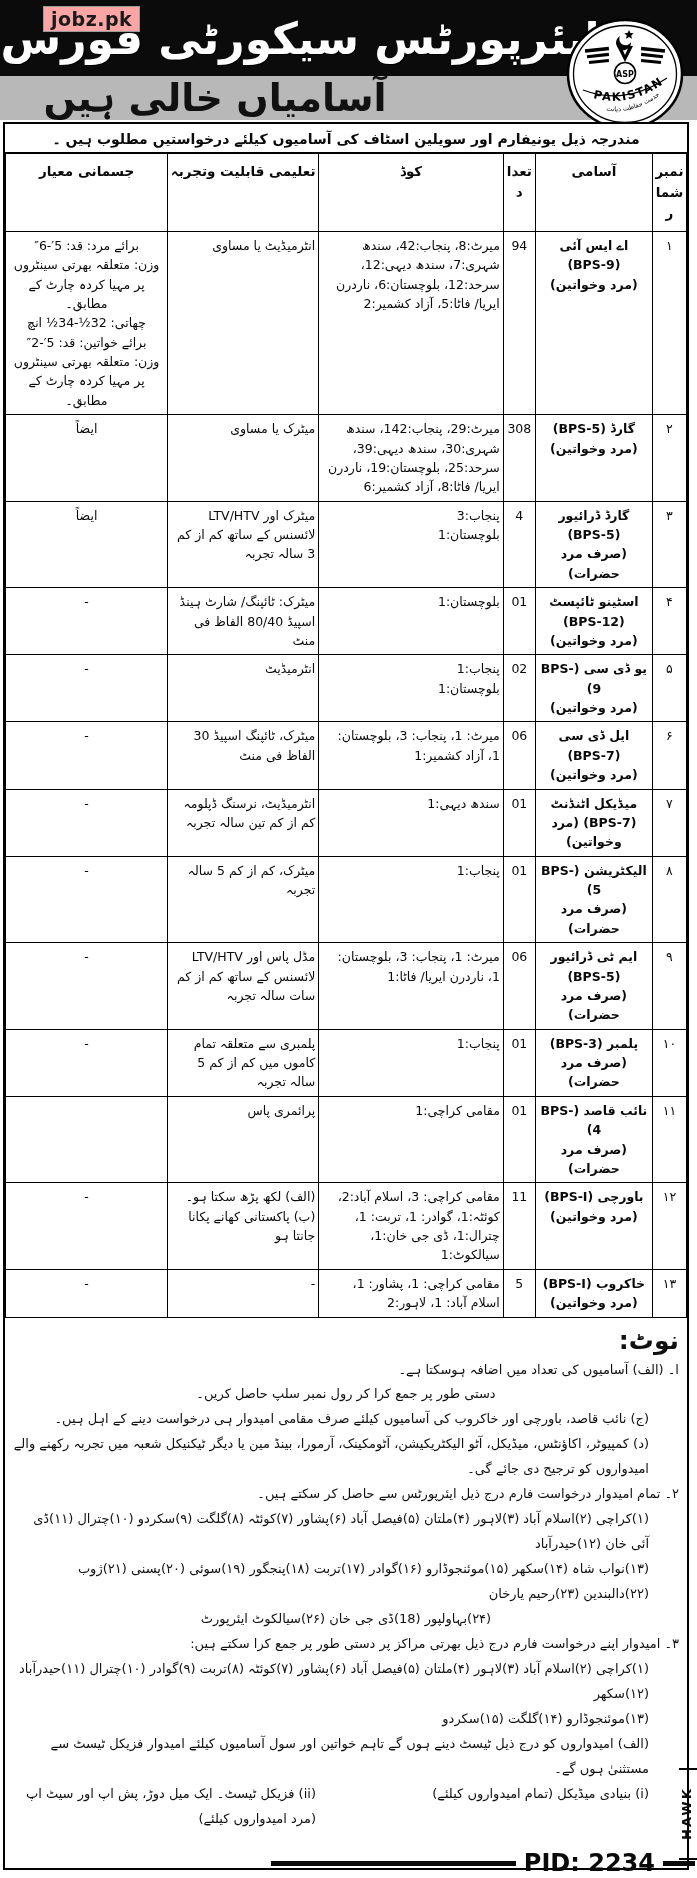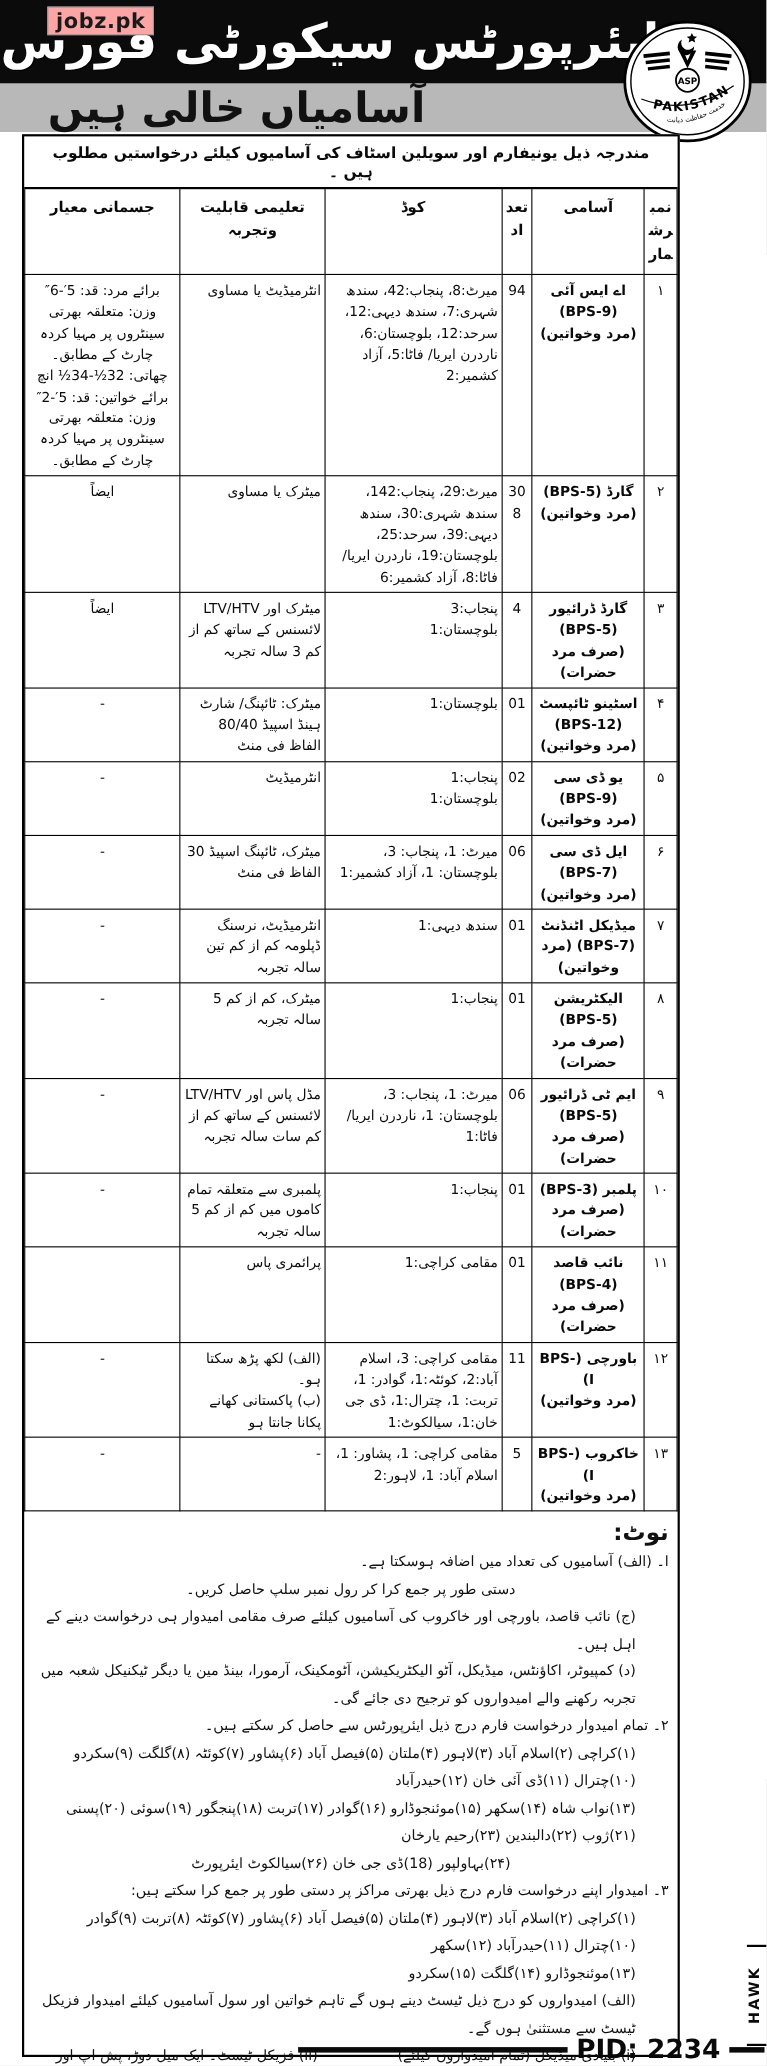--- a/index.html
+++ b/index.html
@@ -22,21 +22,21 @@
     display:flex;align-items:center;justify-content:center;
     font-size:38px;font-weight:bold;direction:rtl;color:#111;
   }
   .watermark{
     position:absolute;top:6px;left:2px;background:#fca5a5;border:1px solid #9a9a9a;
     font-size:19px;font-weight:bold;padding:1px 7px;color:#1a1a1a;letter-spacing:.5px;margin-left:41px;
   }
   .logo-wrap{position:absolute;top:18px;right:12px;width:120px;height:112px;}
   
   .main-box{
-    position:absolute;top:122px;left:20px;width:598px;height:1748px;
+    position:absolute;top:122px;left:3px;width:686px;height:1748px;
     border:2px solid #000;box-sizing:border-box;background:#fff;
   }
   .intro{
     direction:rtl;text-align:center;font-size:14px;font-weight:bold;
     padding:7px 10px 5px 10px;
   }
   
   table.jobs{
     width:100%;border-collapse:collapse;table-layout:fixed;direction:rtl;
     border-top:2px solid #000;
@@ -48,21 +48,21 @@
   table.jobs th{font-size:13.5px;font-weight:bold;text-align:center;padding:7px 2px;}
   td.c-serial{text-align:center;font-size:14px;}
   td.c-position{text-align:center;font-weight:bold;font-size:12.5px;}
   td.c-count{text-align:center;font-size:13px;}
   td.c-code{text-align:right;}
   td.c-qualification{}
   td.c-physical{text-align:center;}
   
   .notes{padding:2px 8px 0 8px;}
   .note{direction:rtl;text-align:right;font-size:13px;line-height:1.92;color:#111;}
-  .note.h{font-size:21px;font-weight:bold;line-height:1.4;padding-top:3px;}
+  .note.h{font-size:25px;font-weight:bold;line-height:1.4;padding-top:3px;}
   .note.ind{padding-right:30px;}
   .note.ctr{text-align:center;}
   .note.cols{display:flex;direction:rtl;}
   .note.cols .col{flex:1 1 50%;padding-right:30px;}
   .hawk{
     position:absolute;right:0px;top:1768px;height:88px;width:18px;
     writing-mode:vertical-rl;transform:rotate(180deg);
     font-size:13px;font-weight:bold;letter-spacing:2px;text-align:center;
     border-top:2px solid #000;border-bottom:2px solid #000;
   }

